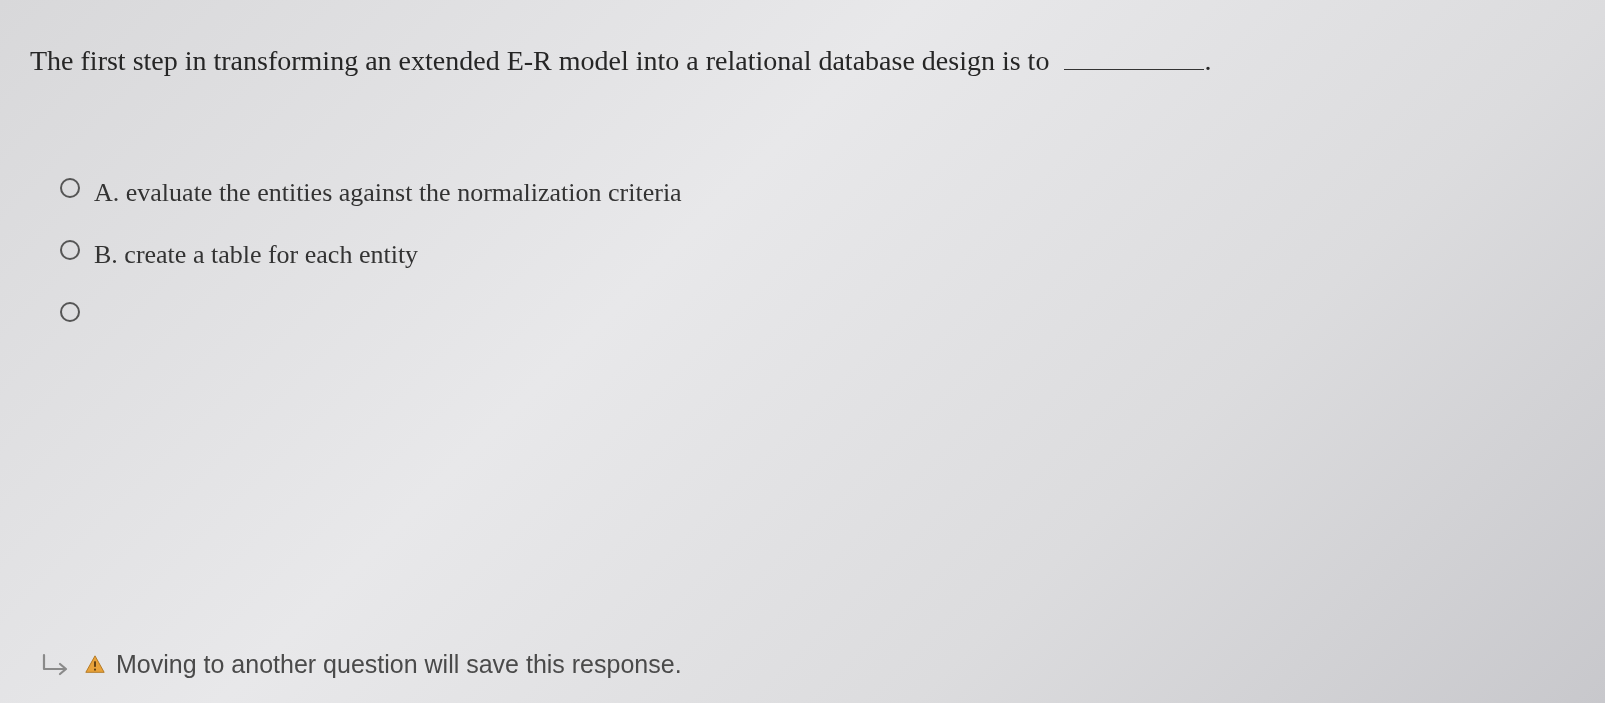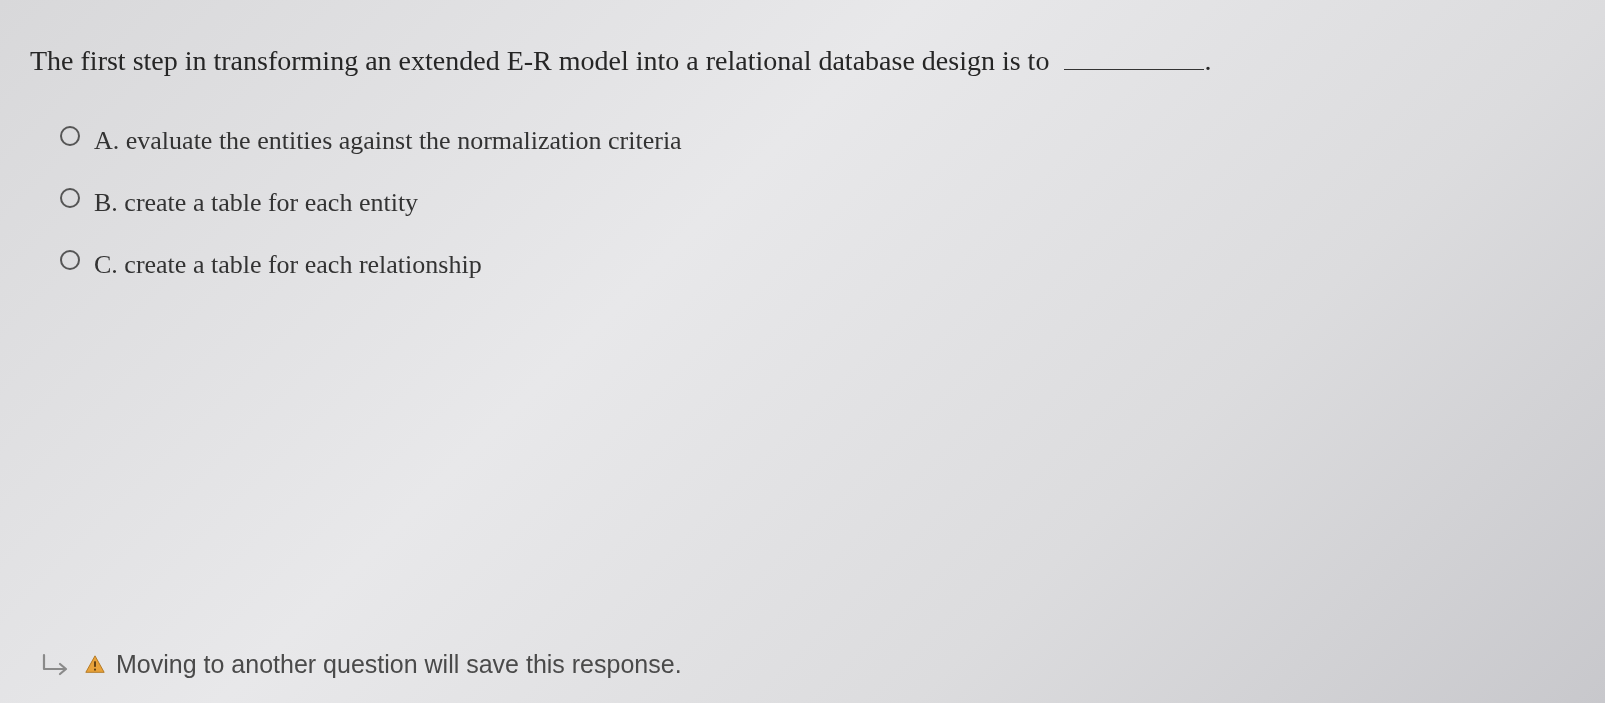--- a/index.html
+++ b/index.html
@@ -13,21 +13,21 @@
       width: 1605px;
       height: 703px;
       padding: 40px 30px 20px 30px;
       color: #2a2a2a;
       position: relative;
       overflow: hidden;
     }
     .question-text {
       font-size: 28px;
       color: #262626;
-      margin-bottom: 44px;
+      margin-bottom: 96px;
       line-height: 1.5;
       font-weight: 400;
     }
     .blank-line {
       display: inline-block;
       border-bottom: 1.5px solid #333;
       width: 140px;
       margin-left: 8px;
       vertical-align: baseline;
     }
@@ -104,24 +104,20 @@
   </div>
   <div class="option-row">
     <input type="radio" name="answer" class="radio" style="">
     <label class="option-label">
       <span>B.</span>
       <span>create a table for each entity</span>
     </label>
   </div>
   <div class="option-row">
     <input type="radio" name="answer" class="radio" style="">
-    <label class="option-label">
-      <span>C.</span>
-      <span>create a table for each relationship</span>
-    </label>
   </div>
 </div>
 
 <div class="footer-note">
   <svg class="arrow-icon" viewBox="0 0 34 28">
     <path d="M 4 4 L 4 18 L 24 18 M 20 13 L 26 18 L 20 23" stroke="#8a8a8a" stroke-width="2.2" fill="none" stroke-linecap="round" stroke-linejoin="round"></path>
   </svg>
   <svg class="warning-icon" viewBox="0 0 24 24">
     <path d="M12 2 L22 20 L2 20 Z" fill="#e8a23a" stroke="#b07520" stroke-width="1"></path>
     <rect x="11" y="8" width="2" height="6" fill="#5a3a10"></rect>

